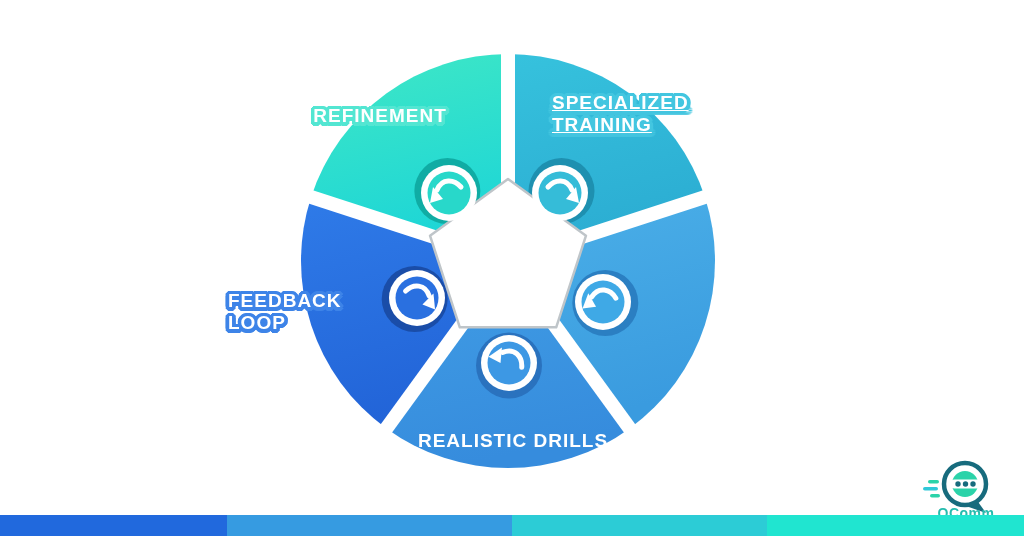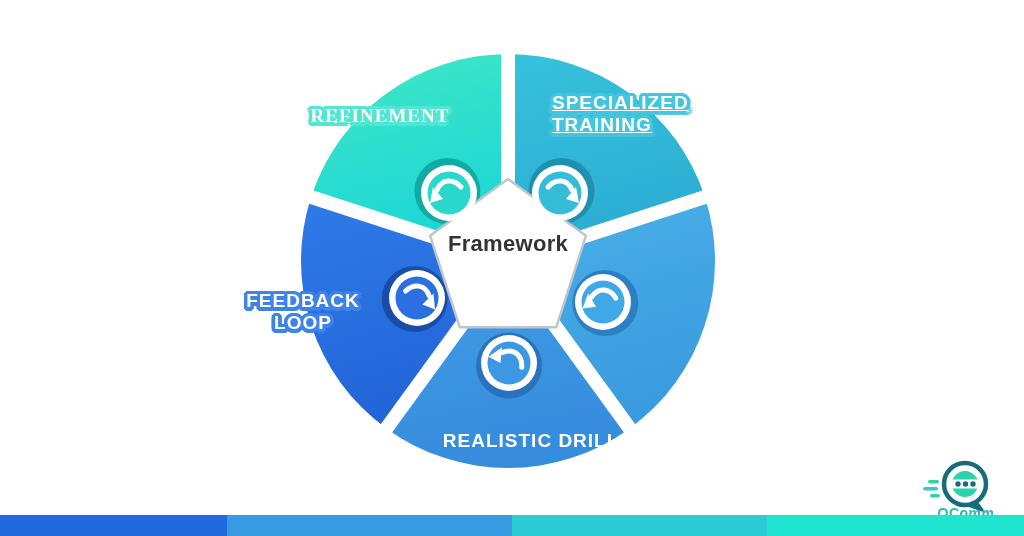--- a/index.html
+++ b/index.html
@@ -11,23 +11,23 @@
     position:absolute;color:#fff;font-weight:800;font-size:19px;line-height:22px;
     letter-spacing:1px;white-space:pre-line;
     text-shadow:
       0 -3.5px 0 var(--oc), 0 3.5px 0 var(--oc), -3.5px 0 0 var(--oc), 3.5px 0 0 var(--oc),
       -2.5px -2.5px 0 var(--oc), 2.5px -2.5px 0 var(--oc), -2.5px 2.5px 0 var(--oc), 2.5px 2.5px 0 var(--oc),
       -3.5px -1.5px 0 var(--oc), 3.5px -1.5px 0 var(--oc), -3.5px 1.5px 0 var(--oc), 3.5px 1.5px 0 var(--oc),
       -1.5px -3.5px 0 var(--oc), 1.5px -3.5px 0 var(--oc), -1.5px 3.5px 0 var(--oc), 1.5px 3.5px 0 var(--oc);
   }
   .label-specialized{left:552px;top:92px;width:170px;text-align:left;text-decoration:underline;}
   .label-soft{left:629px;top:289px;width:125px;text-align:center;}
-  .label-realistic{left:393px;top:430px;width:240px;text-align:right;}
-  .label-feedback{left:228px;top:290px;width:150px;text-align:center;}
-  .label-refinement{left:295px;top:105px;width:170px;text-align:center;font-family:Liberation Serif, serif;}
+  .label-realistic{left:393px;top:430px;width:240px;text-align:center;}
+  .label-feedback{left:228px;top:290px;width:150px;text-align:left;}
+  .label-refinement{left:295px;top:105px;width:170px;text-align:center;}
 
   #center-text{position:absolute;left:378px;top:231px;width:260px;text-align:center;color:#333;}
   #center-text .c-title{display:block;font-size:23px;line-height:26px;font-weight:800;letter-spacing:0.5px;}
   #center-text .c-sub{display:block;font-size:22px;line-height:26px;font-weight:700;letter-spacing:0.3px;}
 
   #footer-bar{position:absolute;left:0;bottom:0;width:1024px;height:21px;display:flex;}
   #footer-bar .bar-seg{height:100%;}
 
   #brand{position:absolute;left:920px;top:458px;width:92px;height:58px;}
   #brand-name{position:absolute;left:920px;top:505px;width:92px;text-align:center;
@@ -110,21 +110,20 @@
     </svg>
 
   <div class="seg-label label-refinement" style="--oc: #53E6D2;">REFINEMENT</div>
   <div class="seg-label label-specialized" style="--oc: #43C6E0;">SPECIALIZED
 TRAINING</div>
   <div class="seg-label label-realistic" style="--oc: transparent;">REALISTIC DRILLS</div>
   <div class="seg-label label-feedback" style="--oc: #3E84E8;">FEEDBACK
 LOOP</div>
 
   <div id="center-text" style="color: rgb(51, 51, 51);">
-    <span class="c-sub">Framework</span>
   </div>
 
   <svg id="brand" viewBox="0 0 92 58">
 
     <rect x="8" y="22" width="11" height="3.6" rx="1.8" fill="#2BD3A9"></rect>
     <rect x="3" y="29" width="15" height="3.6" rx="1.8" fill="#30C8D8"></rect>
     <rect x="10" y="36" width="10" height="3.6" rx="1.8" fill="#2BD3A9"></rect>
 
     <path d="M 56 41 L 66 55 L 43 47 Z" fill="#176B7D"></path>
     <circle cx="45" cy="26" r="21" fill="#ffffff" stroke-width="4.5" stroke="#176B7D"></circle>

